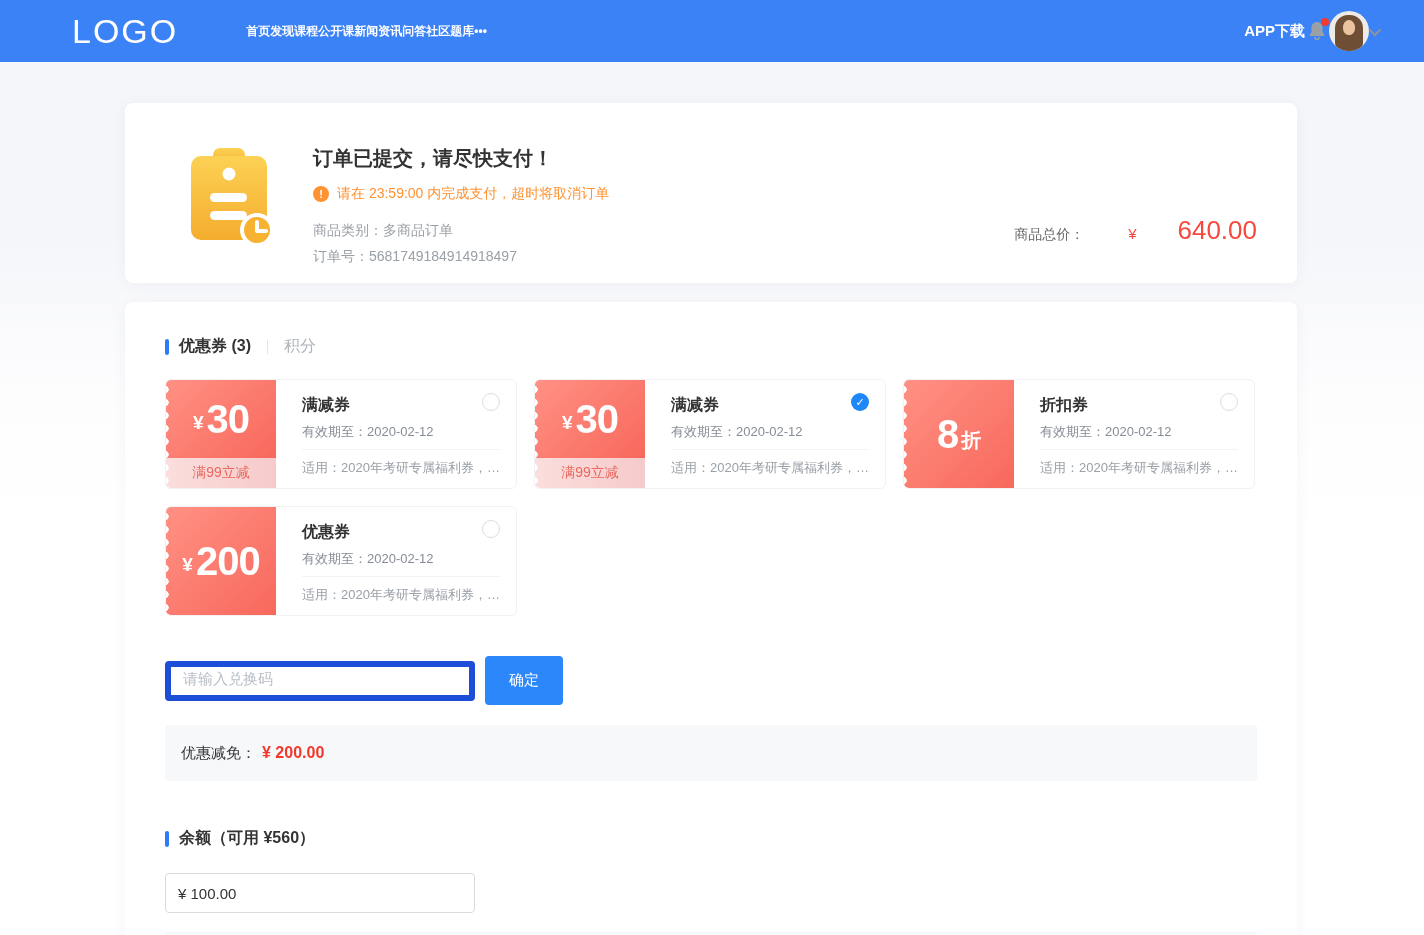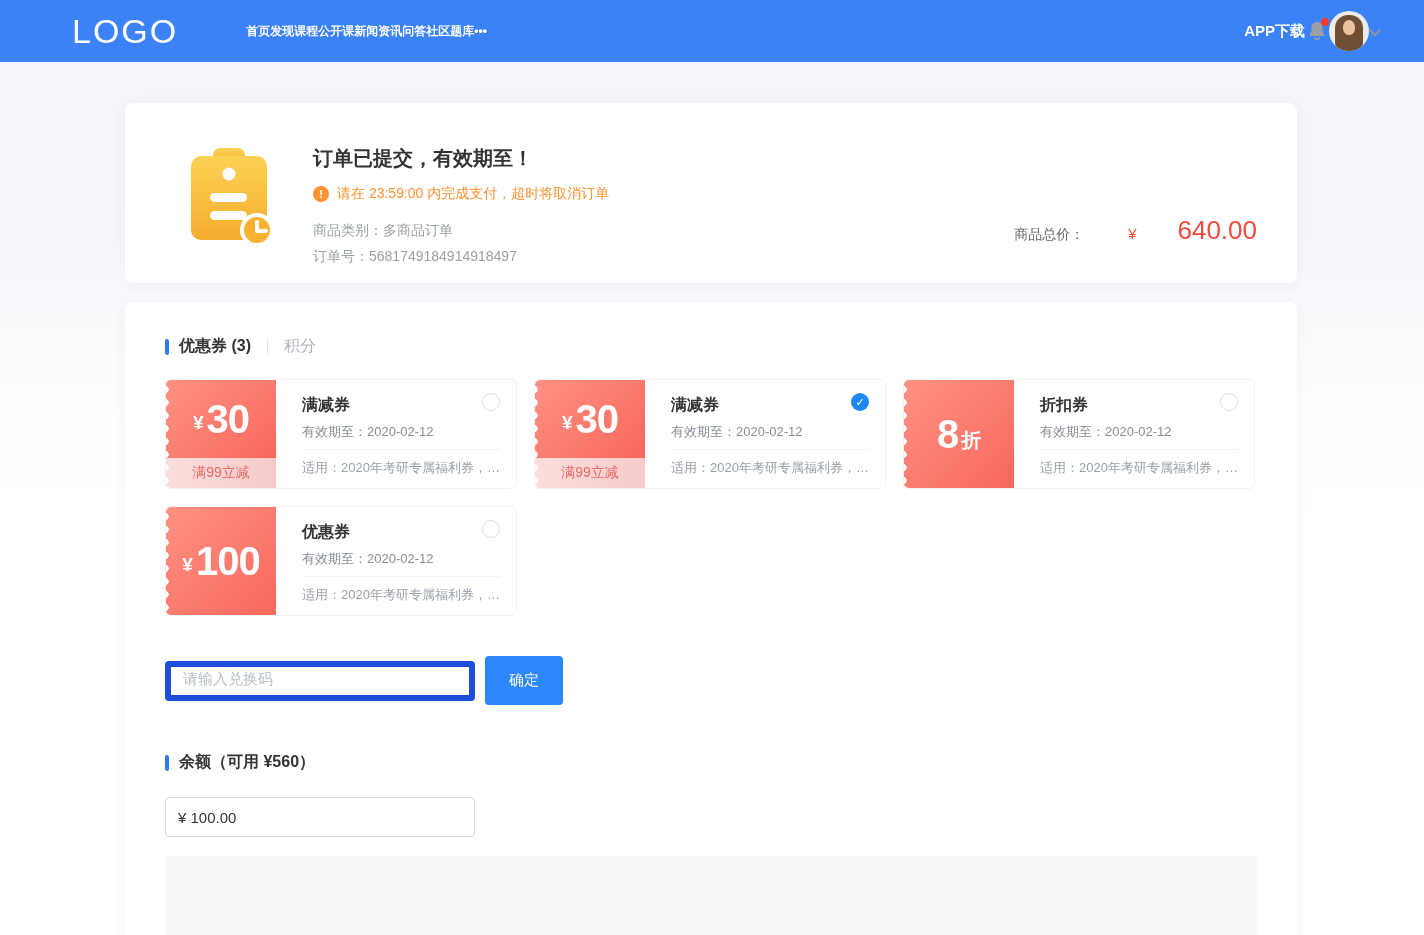--- a/index.html
+++ b/index.html
@@ -137,21 +137,21 @@
       <rect x="30" y="2" width="32" height="20" rx="7" fill="url(#amb)"></rect>
       <rect x="8" y="10" width="76" height="84" rx="10" fill="url(#amb)"></rect>
       <circle cx="46" cy="28" r="6.5" fill="#fff"></circle>
       <rect x="27" y="47" width="37" height="9" rx="4.5" fill="#fff"></rect>
       <rect x="27" y="65" width="37" height="9" rx="4.5" fill="#fff"></rect>
       <circle cx="74" cy="84" r="15" fill="#f7b231" stroke="#fff" stroke-width="4"></circle>
       <path d="M74 76 v9 h9" stroke="#fff" stroke-width="4" fill="none" stroke-linecap="round" stroke-linejoin="round"></path>
     </svg>
   </div>
   <div class="order-info">
-    <div class="order-title">订单已提交，有效期至！</div>
+    <div class="order-title">订单已提交，请尽快支付！</div>
     <div class="order-warn">
       <span class="warn-ic">!</span>
       <span>请在 23:59:00 内完成支付，超时将取消订单</span>
     </div>
     <div class="order-meta">
       <div>商品类别：多商品订单</div>
       <div>订单号：5681749184914918497</div>
     </div>
   </div>
   <div class="order-total">
@@ -226,41 +226,45 @@
         </div>
       </div>
 
     </div>
     <div class="coupon-row">
 
       <div class="coupon">
         <div class="cpn-left">
           <div class="cpn-main">
             <span class="cpn-cur">¥</span>
-            <span class="cpn-val">100</span>
+            <span class="cpn-val">200</span>
           </div>
         </div>
         <div class="cpn-right">
           <div class="cpn-name-row">
             <span class="cpn-name">优惠券</span>
             <span class="radio"></span>
           </div>
           <div class="cpn-date">有效期至：2020-02-12</div>
           <div class="cpn-scope">适用：2020年考研专属福利券，以用...</div>
         </div>
       </div>
 
     </div>
   </div>
 
   <div class="redeem-row">
     <input class="redeem-input" type="text" placeholder="请输入兑换码" style="">
     <button class="confirm-btn">确定</button>
   </div>
 
+  <div class="discount-bar">
+    <span class="discount-label">优惠减免：</span>
+    <span class="discount-val">¥ 200.00</span>
+  </div>
 
   <div class="balance-head sec-head">
     <span class="blue-bar"></span>
     <span class="sec-title">余额（可用 ¥560）</span>
   </div>
 
   <input class="balance-input" type="text" value="¥ 100.00" style="">
 
   <div class="bottom-bar"></div>
 

